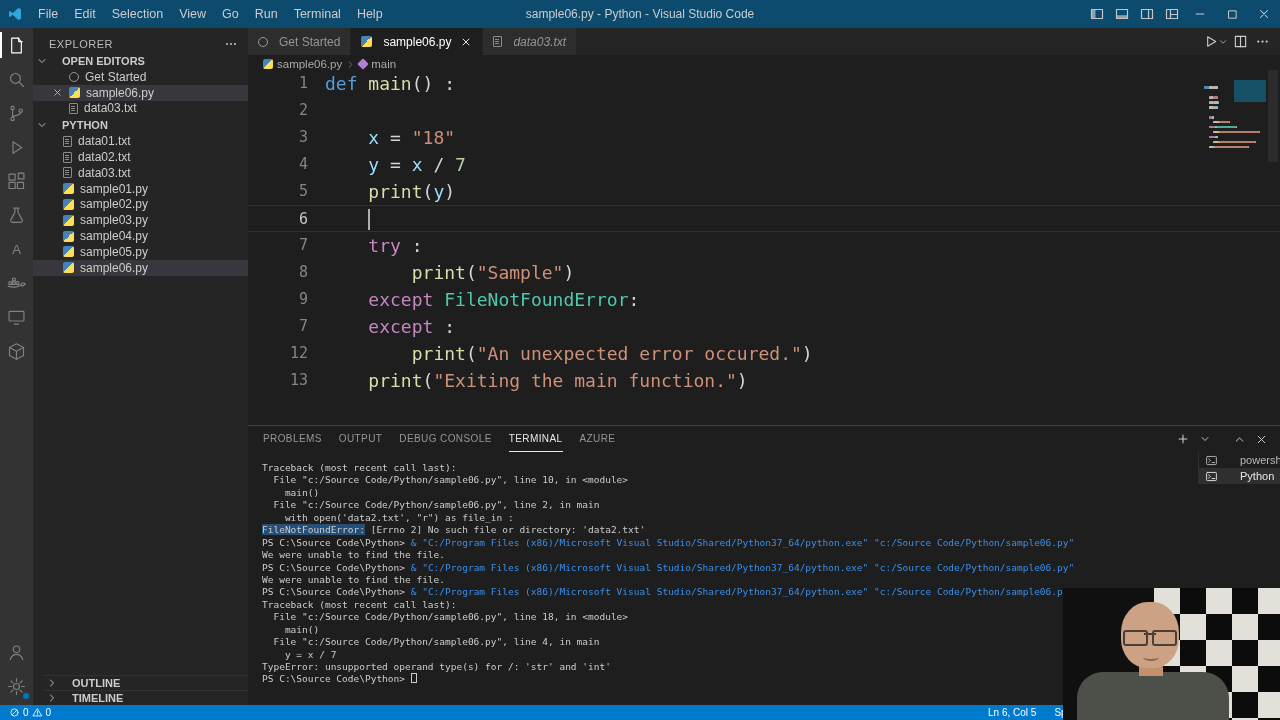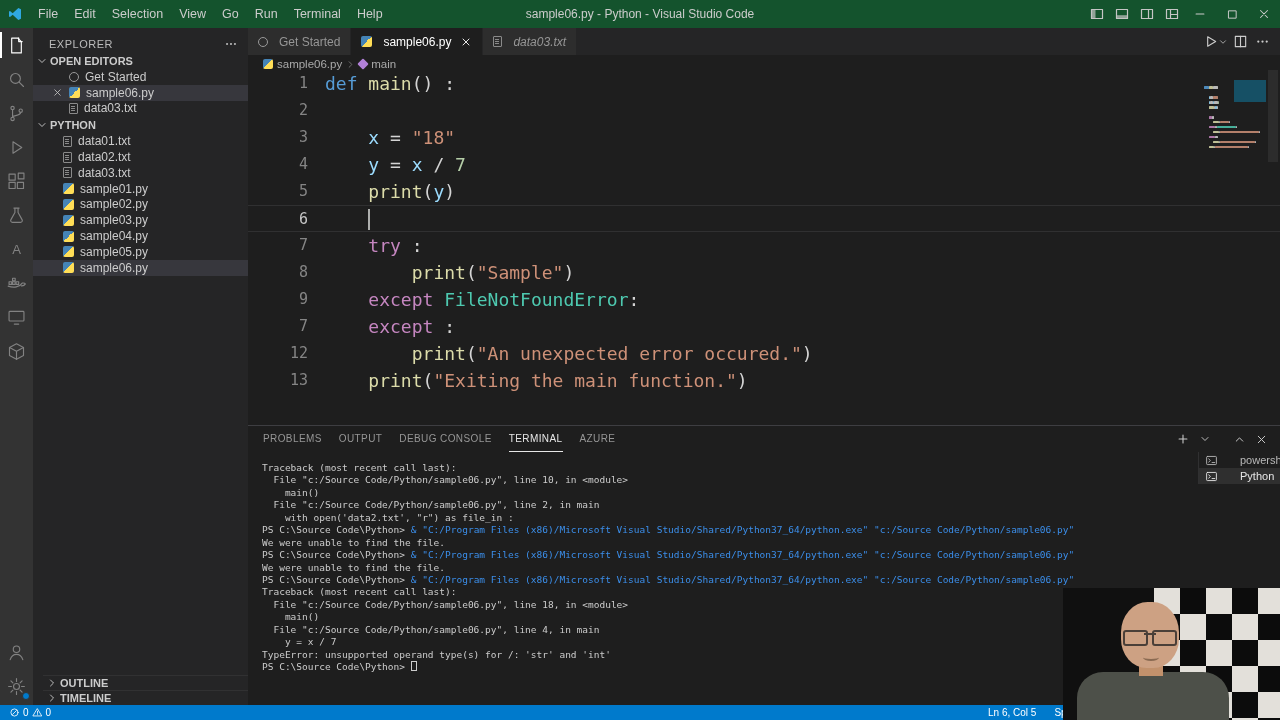--- a/index.html
+++ b/index.html
@@ -2,21 +2,21 @@
 <html><head>
 <meta charset="utf-8">
 <style>
   *{margin:0;padding:0;box-sizing:border-box;}
   html,body{width:1280px;height:720px;overflow:hidden;background:#1e1e1e;
     font-family:"Liberation Sans","DejaVu Sans",sans-serif;}
   #root{position:relative;width:1280px;height:720px;background:#1e1e1e;}
   svg{display:block;}
 
   
-  .titlebar{position:absolute;top:0;left:0;width:100%;height:28px;background:#14532d;
+  .titlebar{position:absolute;top:0;left:0;width:100%;height:28px;background:#0c4a6e;
     display:flex;align-items:center;color:#cccccc;z-index:20;}
   .vscode-logo{width:18px;height:18px;margin:0 5px 0 7px;display:flex;align-items:center;}
   .menubar{display:flex;height:100%;}
   .menu-item{padding:0 8px;font-size:12.5px;line-height:28px;}
   .window-title{position:absolute;left:50%;transform:translateX(-50%);line-height:28px;
     font-size:12px;white-space:nowrap;color:#cccccc;}
   .tb-right{position:absolute;right:0;top:0;height:28px;display:flex;align-items:center;}
   .tb-icon{width:25px;height:28px;display:flex;align-items:center;justify-content:center;color:#c5c5c5;}
   .win-btn{width:32px;height:28px;display:flex;align-items:center;justify-content:center;color:#cccccc;}
 
@@ -31,21 +31,21 @@
   .ab-badge{position:absolute;right:3px;bottom:3px;width:8px;height:8px;border-radius:50%;
     background:#007acc;border:1px solid #333;}
 
   
   .sidebar{position:absolute;left:33px;top:28px;width:215px;height:677px;background:#252526;
     color:#cccccc;z-index:9;overflow:hidden;}
   .sidebar-title{height:24px;display:flex;align-items:center;padding:7px 10px 0 16px;
     font-size:11px;color:#bbbbbb;letter-spacing:.5px;}
   .sidebar-title .spacer{flex:1;}
   .sec-header{height:17px;display:flex;align-items:center;font-size:11px;font-weight:bold;
-    color:#cccccc;padding-left:3px;gap:2px;}
+    color:#cccccc;padding-left:3px;gap:14px;}
   .row{height:15.8px;display:flex;align-items:center;font-size:12px;white-space:nowrap;
     position:relative;color:#cccccc;}
   .row.selected{background:#37373d;}
   .oe-row{padding-left:36px;}
   .oe-close{position:absolute;left:19px;top:2px;color:#c5c5c5;}
   .file-row{padding-left:30px;}
   .fi{width:11px;height:12px;margin-right:6px;flex:none;position:relative;display:inline-block;}
   .fi-py{height:11px;background:linear-gradient(135deg,#4584b6 50%,#ffde57 50%);border-radius:2px;}
   .fi-txt{width:9px;height:11px;border:1px solid #8a8a8a;border-radius:1px;}
   .fi-txt::after{content:"";position:absolute;left:1px;top:2px;width:4px;height:1px;
@@ -613,20 +613,21 @@
               </svg>
             </span>
         </div>
       </div>
       <div class="terminal" id="terminal">
           <div class="tline"><span class="tseg-p">Traceback (most recent call last):</span></div>
           <div class="tline"><span class="tseg-p">  File "c:/Source Code/Python/sample06.py", line 10, in &lt;module&gt;</span></div>
           <div class="tline"><span class="tseg-p">    main()</span></div>
           <div class="tline"><span class="tseg-p">  File "c:/Source Code/Python/sample06.py", line 2, in main</span></div>
           <div class="tline"><span class="tseg-p">    with open('data2.txt', "r") as file_in :</span></div>
+          <div class="tline"><span class="tseg-h">FileNotFoundError:</span><span class="tseg-p"> [Errno 2] No such file or directory: 'data2.txt'</span></div>
           <div class="tline"><span class="tseg-p">PS C:\Source Code\Python&gt; </span><span class="tseg-c">&amp; "C:/Program Files (x86)/Microsoft Visual Studio/Shared/Python37_64/python.exe" "c:/Source Code/Python/sample06.py"</span></div>
           <div class="tline"><span class="tseg-p">We were unable to find the file.</span></div>
           <div class="tline"><span class="tseg-p">PS C:\Source Code\Python&gt; </span><span class="tseg-c">&amp; "C:/Program Files (x86)/Microsoft Visual Studio/Shared/Python37_64/python.exe" "c:/Source Code/Python/sample06.py"</span></div>
           <div class="tline"><span class="tseg-p">We were unable to find the file.</span></div>
           <div class="tline"><span class="tseg-p">PS C:\Source Code\Python&gt; </span><span class="tseg-c">&amp; "C:/Program Files (x86)/Microsoft Visual Studio/Shared/Python37_64/python.exe" "c:/Source Code/Python/sample06.py"</span></div>
           <div class="tline"><span class="tseg-p">Traceback (most recent call last):</span></div>
           <div class="tline"><span class="tseg-p">  File "c:/Source Code/Python/sample06.py", line 18, in &lt;module&gt;</span></div>
           <div class="tline"><span class="tseg-p">    main()</span></div>
           <div class="tline"><span class="tseg-p">  File "c:/Source Code/Python/sample06.py", line 4, in main</span></div>
           <div class="tline"><span class="tseg-p">    y = x / 7</span></div>

